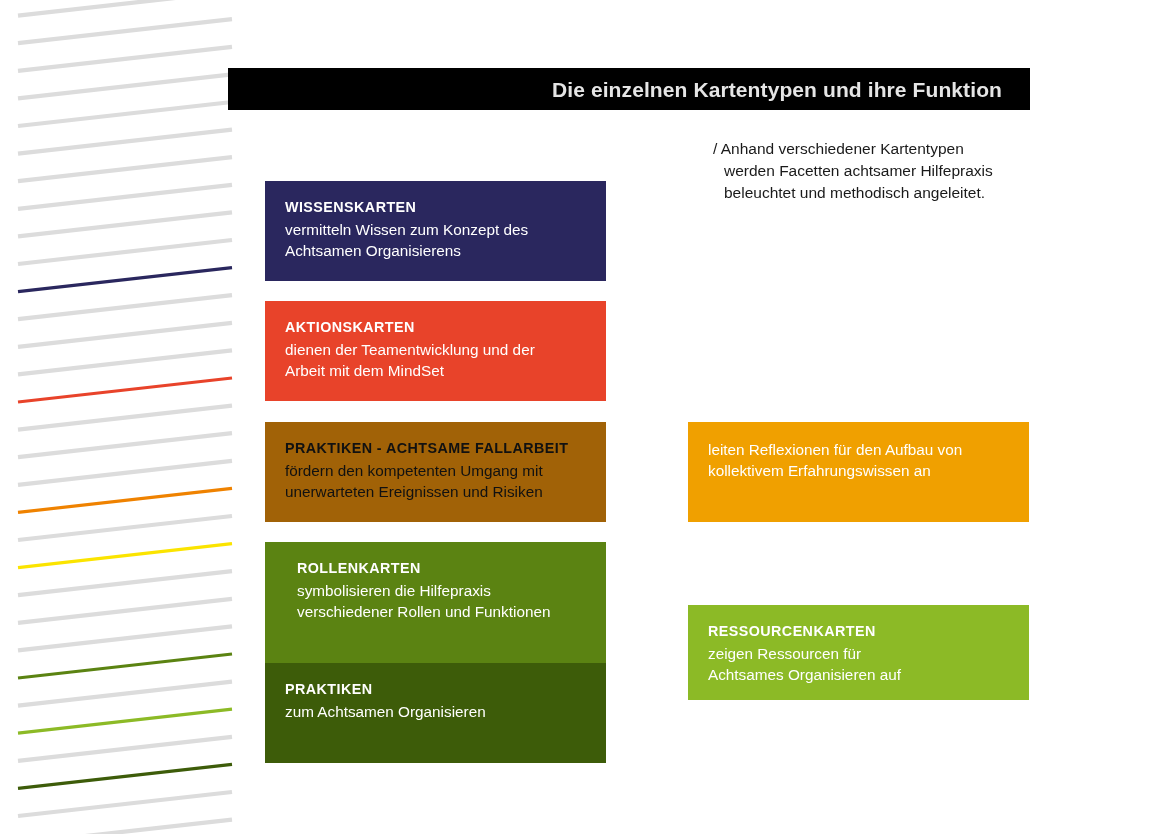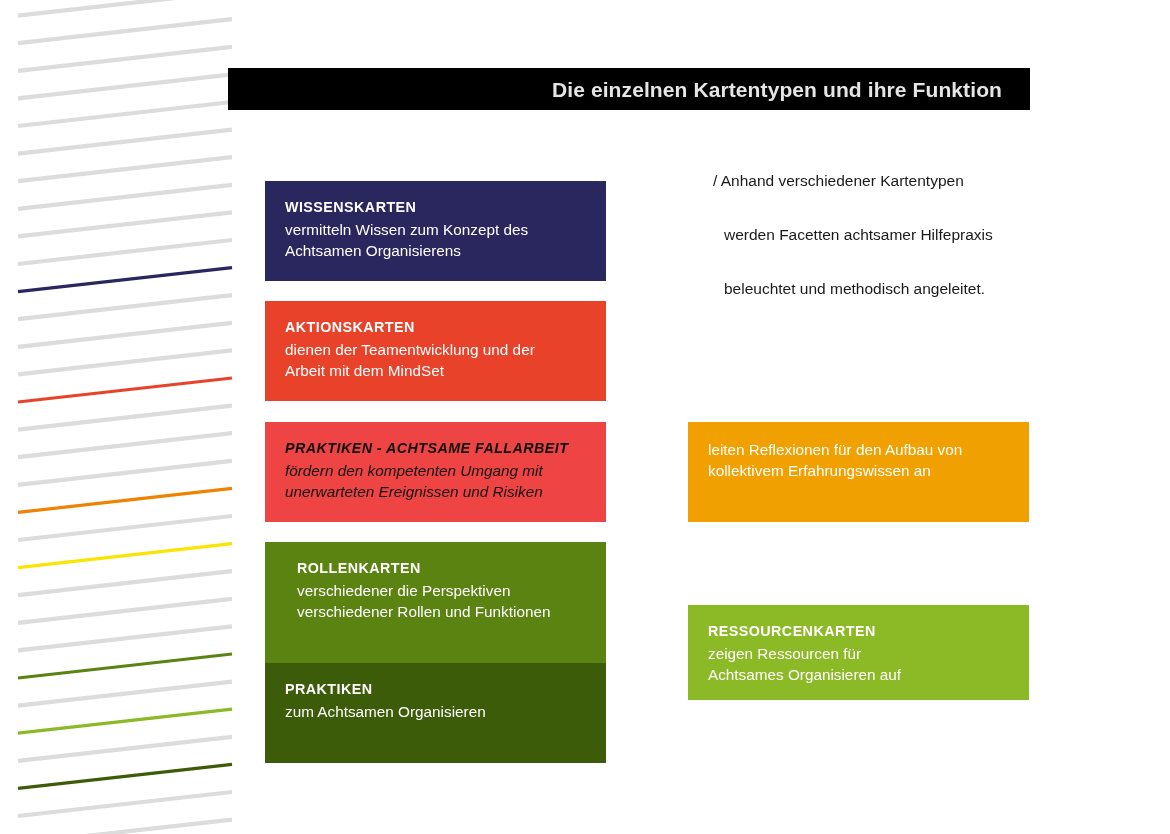--- a/index.html
+++ b/index.html
@@ -61,21 +61,20 @@
     position: absolute;
     left: 713px;
     top: 138px;
     width: 330px;
     color: #1a1a1a;
     font-size: 15.5px;
     line-height: 22px;
   }
   #intro .intro-line {
     white-space: nowrap;
-    margin-top: 32px;
   }
   #intro .intro-line.indent {
     padding-left: 11px;
   }
 
   
   .card {
     position: absolute;
     box-sizing: border-box;
     padding: 17px 20px 15px 20px;
@@ -170,29 +169,29 @@
     <div class="card-line">vermitteln Wissen zum Konzept des</div>
     <div class="card-line">Achtsamen Organisierens</div>
   </div>
 
   <div class="card light-text" id="card-aktionskarten" style="background: rgb(232, 67, 42); color: rgb(255, 255, 255);">
     <div class="card-title">AKTIONSKARTEN</div>
     <div class="card-line">dienen der Teamentwicklung und der</div>
     <div class="card-line">Arbeit mit dem MindSet</div>
   </div>
 
-  <div class="card dark-text" id="card-praktiken-fall" style="background: #ef4444; color: rgb(17, 17, 17); font-style: italic;">
+  <div class="card dark-text" id="card-praktiken-fall" style="background: #a16207; color: rgb(17, 17, 17);">
     <div class="card-title">PRAKTIKEN - ACHTSAME FALLARBEIT</div>
     <div class="card-line">fördern den kompetenten Umgang mit</div>
     <div class="card-line">unerwarteten Ereignissen und Risiken</div>
   </div>
 
   <div class="card light-text" id="card-rollenkarten" style="background: rgb(91, 131, 18); color: rgb(255, 255, 255);">
     <div class="card-title">ROLLENKARTEN</div>
-    <div class="card-line">verschiedener die Perspektiven</div>
+    <div class="card-line">symbolisieren die Hilfepraxis</div>
     <div class="card-line">verschiedener Rollen und Funktionen</div>
   </div>
 
   <div class="card light-text" id="card-statements" style="background: rgb(61, 92, 9); color: rgb(255, 255, 255);">
     <div class="card-title">PRAKTIKEN</div>
     <div class="card-line">zum Achtsamen Organisieren</div>
   </div>
 
   <div class="card light-text" id="card-praktiken-koop" style="background: rgb(240, 160, 0); color: rgb(255, 255, 255);">
     <div class="card-line">leiten Reflexionen für den Aufbau von</div>

